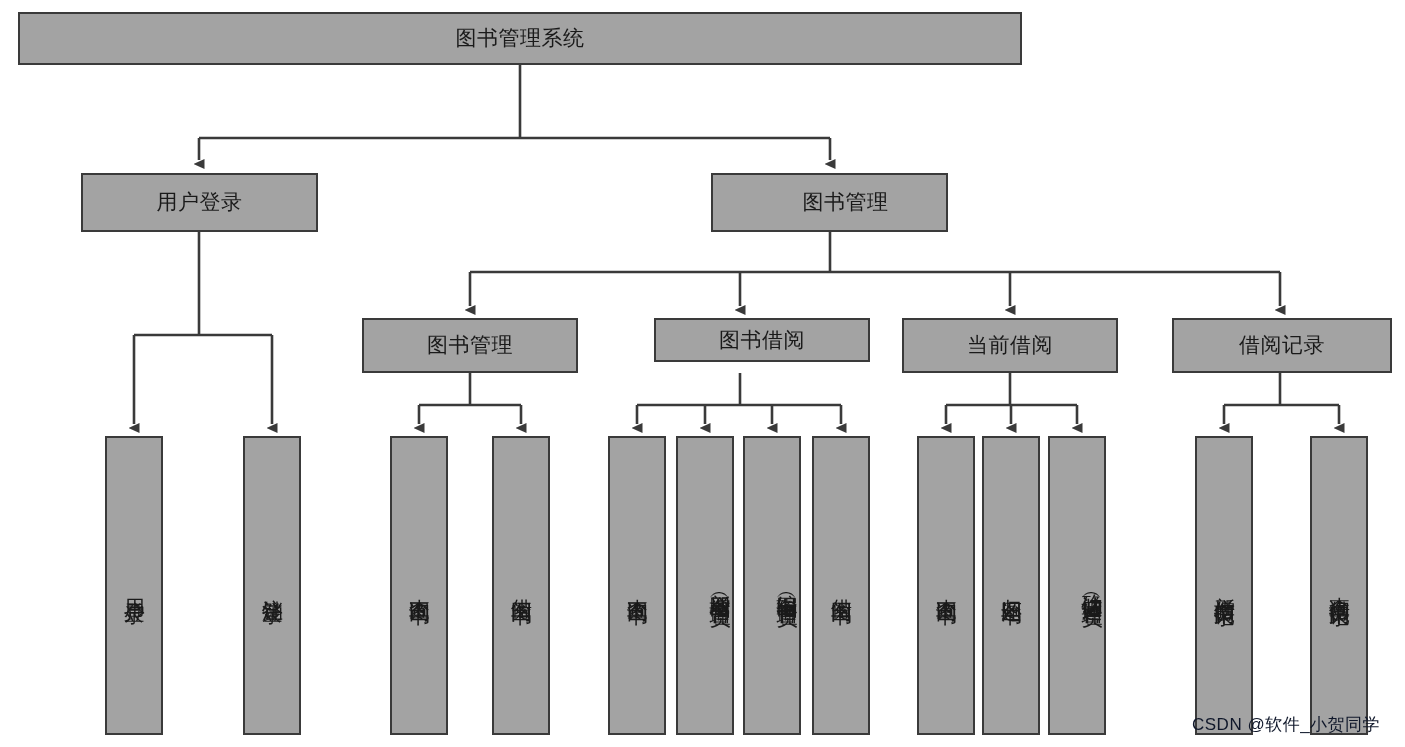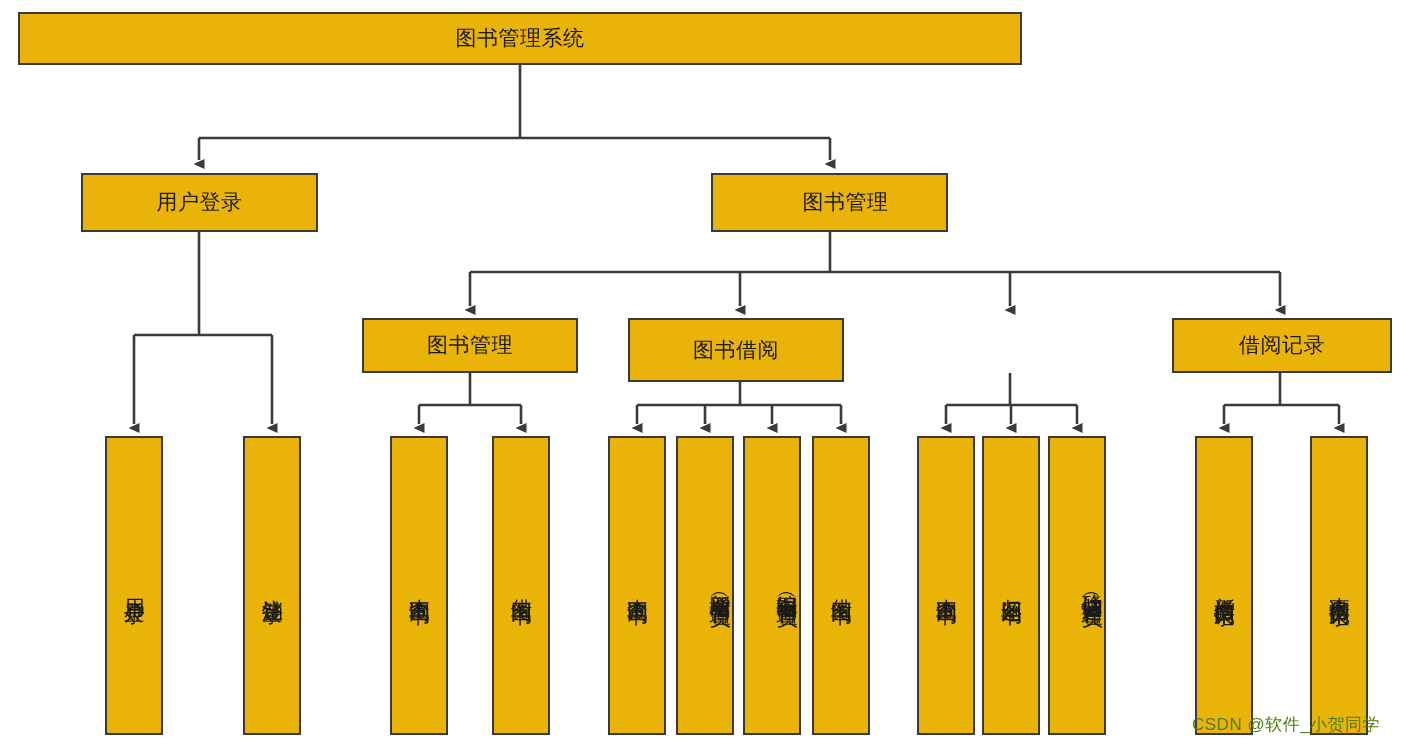--- a/index.html
+++ b/index.html
@@ -22,21 +22,21 @@
     position: absolute;
     left: 0;
     top: 0;
     width: 1405px;
     height: 747px;
     pointer-events: none;
   }
   .node {
     position: absolute;
     box-sizing: border-box;
-    background: #eab308;
+    background: #a3a3a3;
     border: 2px solid #3a3a3a;
     display: flex;
     align-items: center;
     justify-content: center;
     color: #1a1a1a;
   }
   .node-h {
     font-size: 21px;
     line-height: 1.15;
     letter-spacing: 0.5px;
@@ -53,21 +53,21 @@
     justify-content: center;
   }
   .node-v.center-v {
     align-items: center;
   }
   #watermark {
     position: absolute;
     left: 1192px;
     top: 713px;
     font-size: 17px;
-    color: #4d7c0f;
+    color: #0f172a;
     white-space: nowrap;
     letter-spacing: 0.5px;
     font-family: "Liberation Sans", "DejaVu Sans", sans-serif;
   }
 </style>
 </head>
 <body>
 
 <div id="diagram-root">
 
@@ -128,22 +128,25 @@
   <div class="node node-h" style="left:81px; top:173px; width:237px; height:59px;">
     <span>用户登录</span>
   </div>
   <div class="node node-h" style="left:711px; top:173px; width:237px; height:59px;padding-left:32px;">
     <span>图书管理</span>
   </div>
 
   <div class="node node-h" style="left:362px; top:318px; width:216px; height:55px;">
     <span>图书管理</span>
   </div>
-  <div class="node node-h" style="left:628px; top:318px; width:216px; height:64px;">
+  <div class="node node-h" style="left:654px; top:318px; width:216px; height:44px;">
     <span>图书借阅</span>
+  </div>
+  <div class="node node-h" style="left:902px; top:318px; width:216px; height:55px;">
+    <span>当前借阅</span>
   </div>
   <div class="node node-h" style="left:1172px; top:318px; width:220px; height:55px;">
     <span>借阅记录</span>
   </div>
 
   <div class="node node-v center-v" style="left:105px; top:436px; width:58px; height:299px;">
     <span>用户登录</span>
   </div>
   <div class="node node-v center-v" style="left:243px; top:436px; width:58px; height:299px;">
     <span>注销登录</span>

